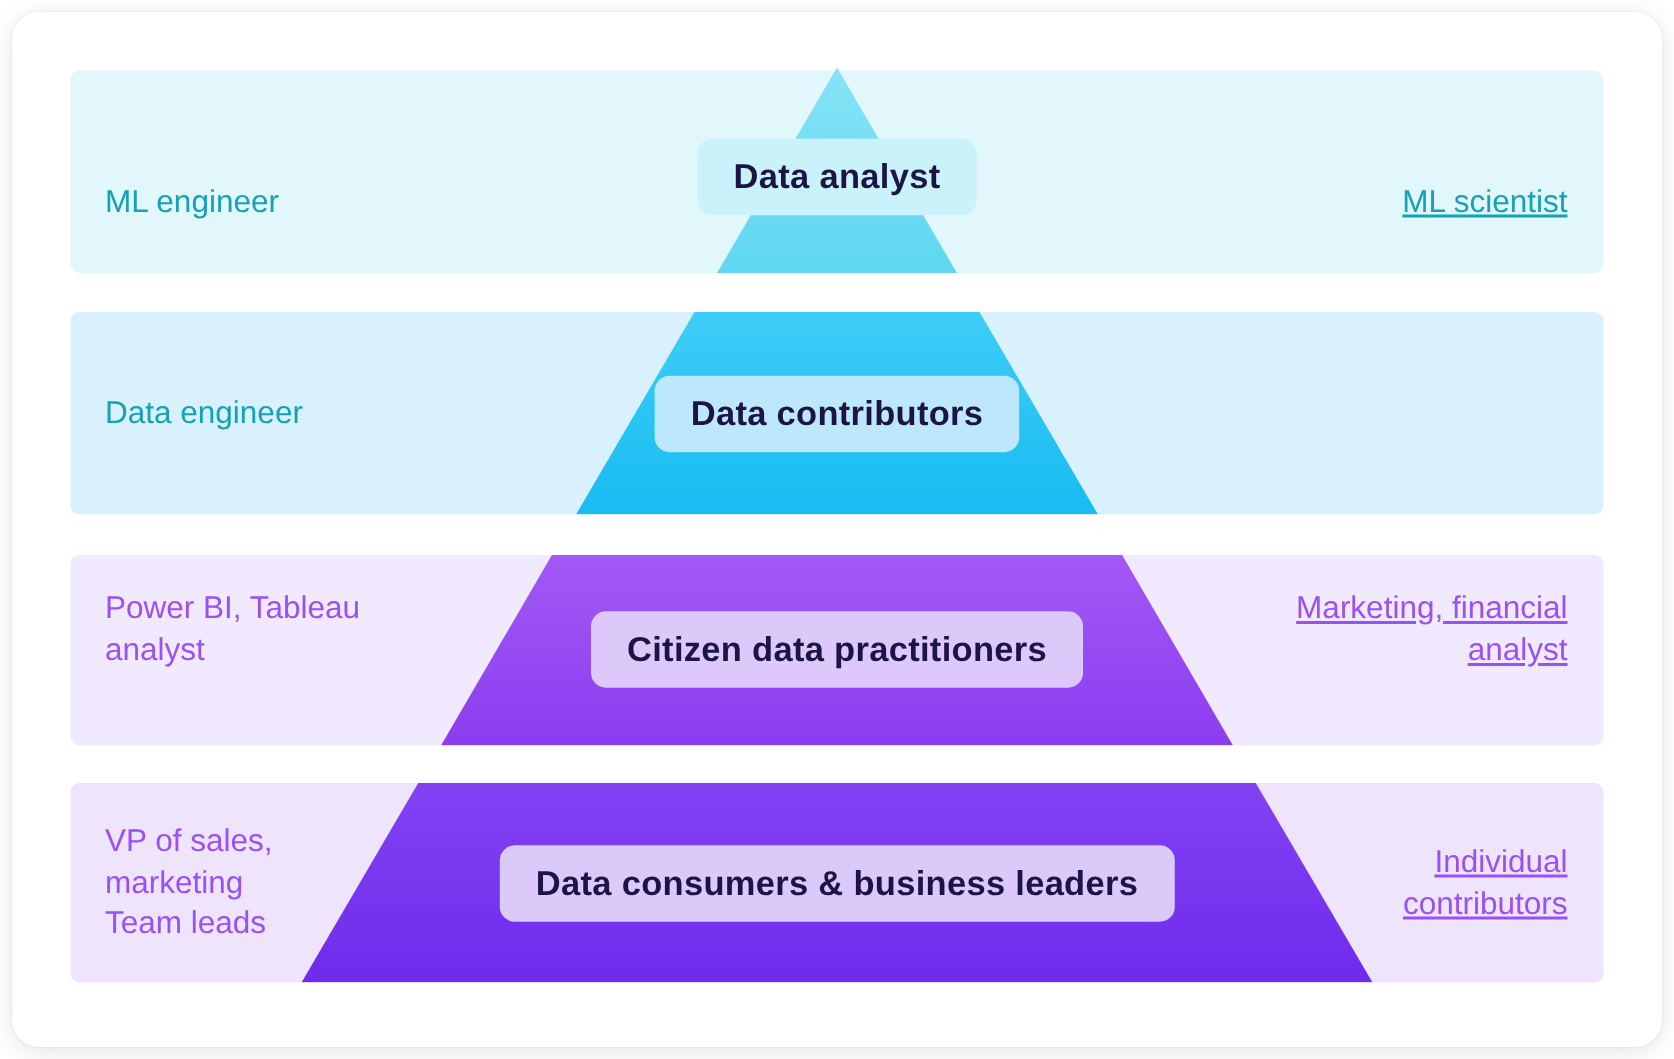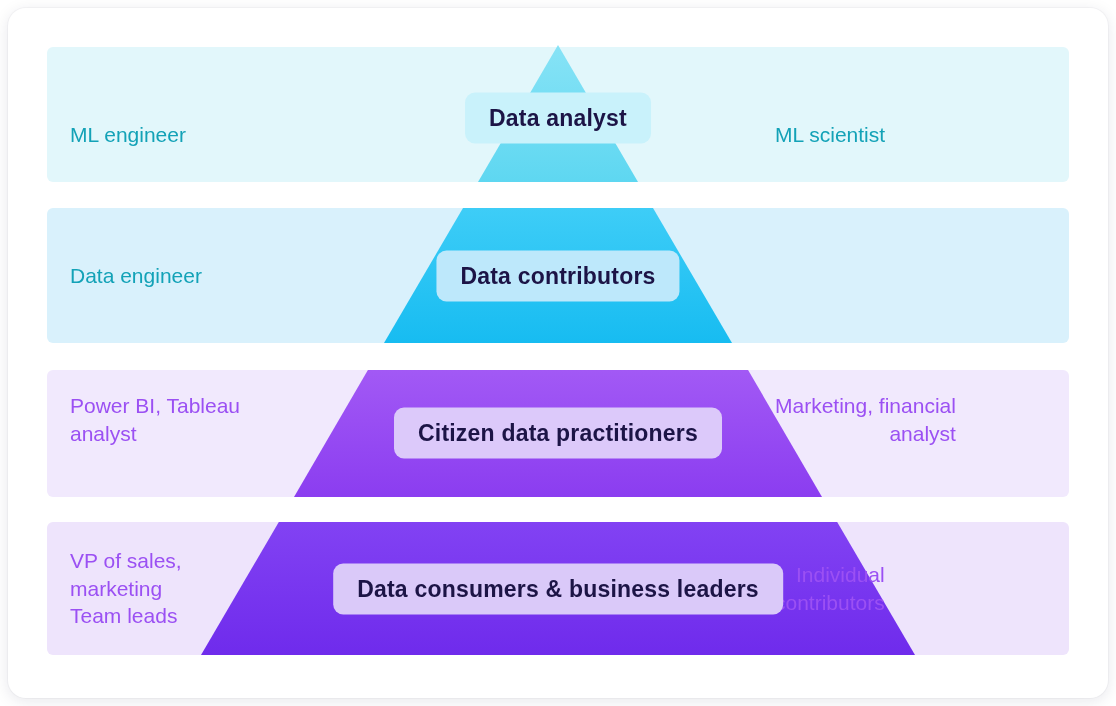--- a/index.html
+++ b/index.html
@@ -54,21 +54,21 @@
     display:flex;
     align-items:center;
     color:var(--side-color);
     font-size:21px;
     font-weight:500;
     line-height:1.32;
     white-space:pre-line;
     z-index:2;
   }
   .side.left{ left:70px; width:270px; }
-  .side.right{ right:71px; width:270px; justify-content:flex-start; text-align:right; }
+  .side.right{ right:71px; width:270px; justify-content:flex-end; text-align:right;text-decoration:underline; }
 
   
   .t0 .band{ top:47px; height:135px; }
   .t0 .shape{ left:478px; top:45px; width:160px; height:137px;
               clip-path:polygon(50% 0,100% 100%,0 100%); }
   .t0 .pill{ top:118px; }
   .t0 .side{ top:47px; height:135px;margin-top:20px; }
 
   
   .t1 .band{ top:208px; height:135px; }

